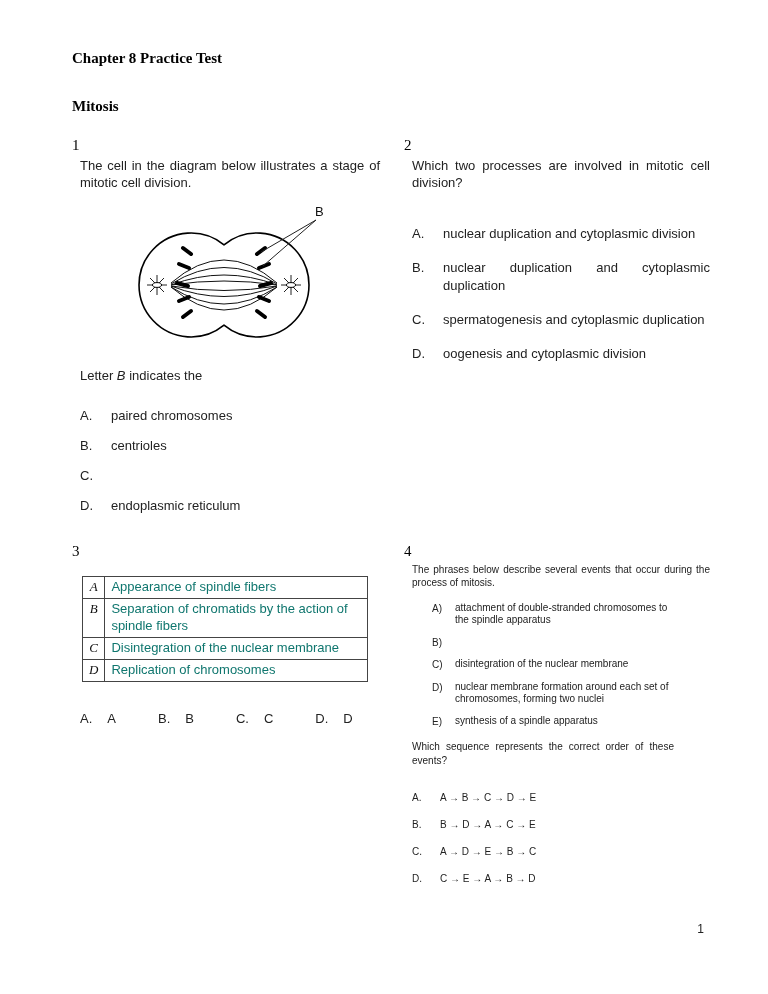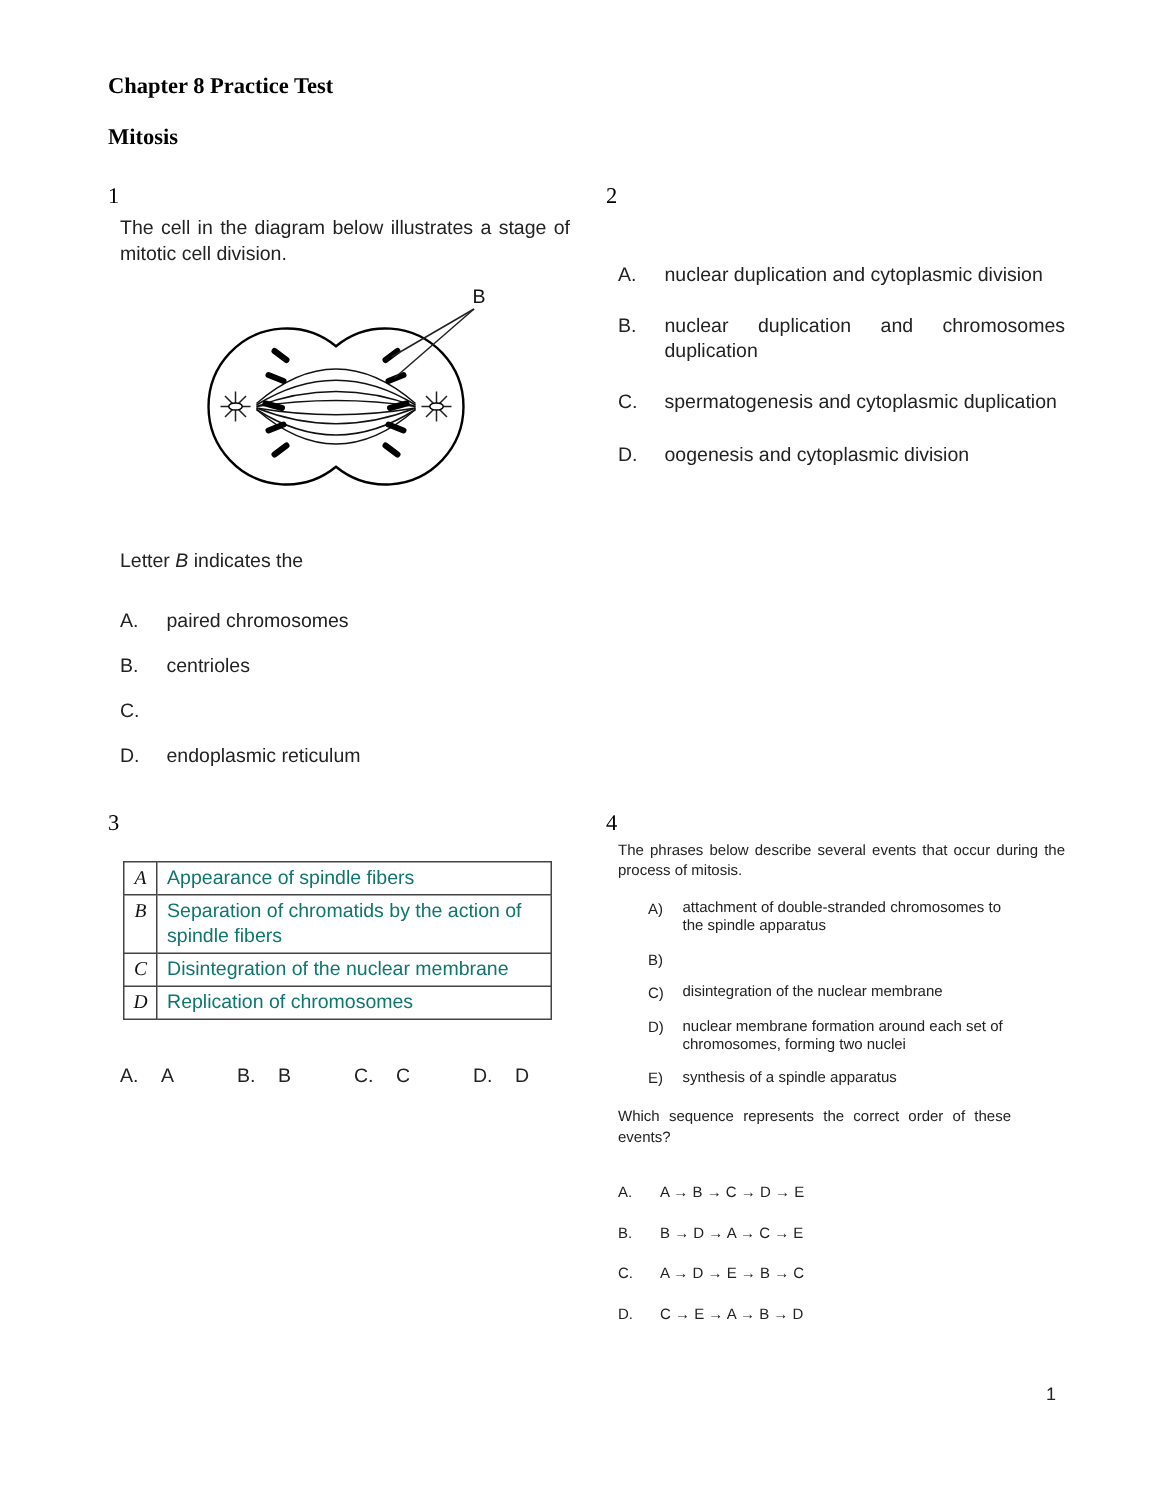--- a/index.html
+++ b/index.html
@@ -5,31 +5,31 @@
   * { margin:0; padding:0; box-sizing:border-box; }
   html,body { background:#ffffff; }
   body {
     width:768px; height:994px; overflow:hidden; position:relative;
     font-family:"Liberation Sans", sans-serif; color:#1b1b1b;
   }
   .page { padding:50px 58px 0 72px; }
   .doc-title, .doc-subtitle {
     font-family:"Liberation Serif", serif; font-weight:bold; font-size:15px; color:#000;
   }
-  .doc-subtitle { margin-top:17px; }
+  .doc-subtitle { margin-top:31px; }
   .qgrid {
     display:grid; grid-template-columns:308px 1fr; column-gap:24px; row-gap:16px;
     margin-top:22px;
   }
   .qnum { font-family:"Liberation Serif", serif; font-size:15px; color:#000; margin-bottom:3px; }
   .qbody { padding-left:8px; font-size:13px; line-height:1.32; color:#222; }
   .prompt { text-align:justify; }
   
   .diagram { width:242px; margin:12px auto 6px auto; }
-  .stem { margin-top:20px; }
+  .stem { margin-top:8px; }
   .choices { margin-top:22px; }
   .choice { display:flex; margin-bottom:13px; }
   .choice .cl { width:31px; flex:none; }
   .choice .ct { flex:1; text-align:justify; }
   .q2 .choices { margin-top:34px; }
   .q2 .choice { margin-bottom:17px; }
   
   .event-table { border-collapse:collapse; margin:16px 0 0 2px; width:286px; font-size:13px; }
   .event-table td { border:1px solid #444; padding:2px 6px; vertical-align:top; line-height:1.3; color:#0f766e; }
   .event-table td.tl {
@@ -137,28 +137,29 @@
             <span class="cl">D.</span>
             <span class="ct">endoplasmic reticulum</span>
           </div>
         </div>
       </div>
     </section>
 
     <section class="qcell q2">
       <div class="qnum">2</div>
       <div class="qbody">
+        <p class="prompt">Which two processes are involved in mitotic cell division?</p>
         <div class="choices">
           <div class="choice">
             <span class="cl">A.</span>
             <span class="ct">nuclear duplication and cytoplasmic division</span>
           </div>
           <div class="choice">
             <span class="cl">B.</span>
-            <span class="ct">nuclear duplication and chromosomes duplication</span>
+            <span class="ct">nuclear duplication and cytoplasmic duplication</span>
           </div>
           <div class="choice">
             <span class="cl">C.</span>
             <span class="ct">spermatogenesis and cytoplasmic duplication</span>
           </div>
           <div class="choice">
             <span class="cl">D.</span>
             <span class="ct">oogenesis and cytoplasmic division</span>
           </div>
         </div>

